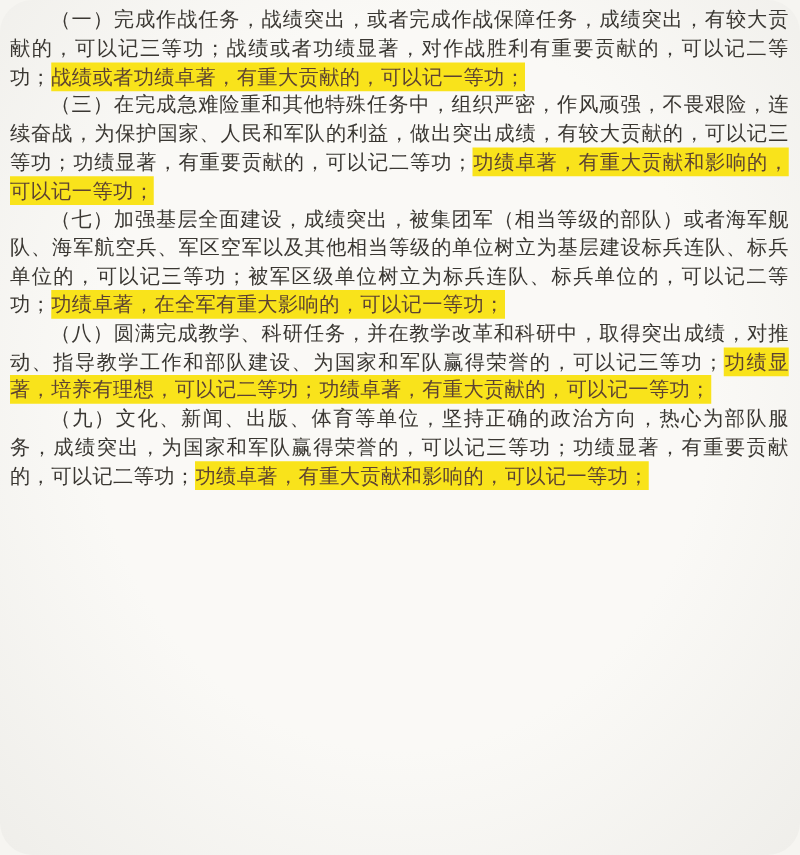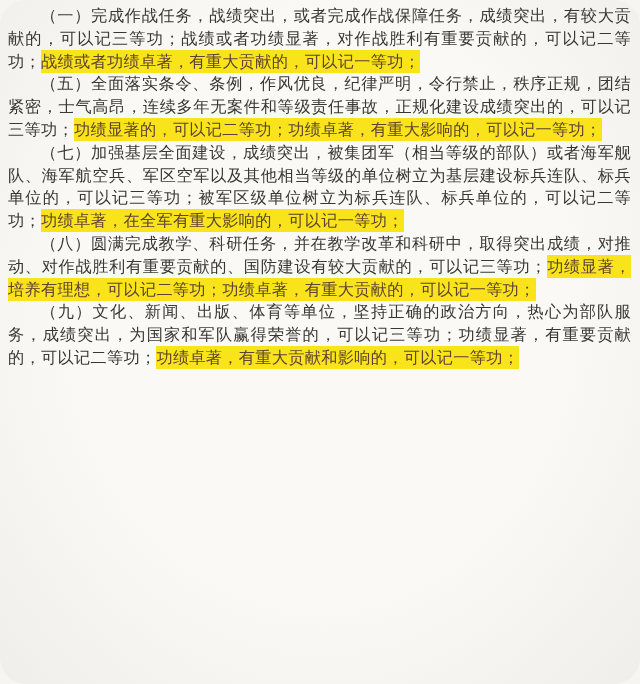--- a/index.html
+++ b/index.html
@@ -38,18 +38,18 @@
     box-decoration-break: clone;
     -webkit-box-decoration-break: clone;
   }
 </style>
 </head>
 <body>
 
 <div class="page">
   <div class="doc">
       <p class="para"><span class="txt">（一）完成作战任务，战绩突出，或者完成作战保障任务，成绩突出，有较大贡献的，可以记三等功；战绩或者功绩显著，对作战胜利有重要贡献的，可以记二等功；</span><span class="hl">战绩或者功绩卓著，有重大贡献的，可以记一等功；</span></p>
-      <p class="para"><span class="txt">（五）全面落实条令、条例，作风优良，纪律严明，令行禁止，秩序正规，团结紧密，士气高昂，连续多年无案件和等级责任事故，正规化建设成绩突出的，可以记三等功；</span><span class="hl">功绩显著的，可以记二等功；功绩卓著，有重大影响的，可以记一等功；</span></p>
+      <p class="para"><span class="txt">（三）在完成急难险重和其他特殊任务中，组织严密，作风顽强，不畏艰险，连续奋战，为保护国家、人民和军队的利益，做出突出成绩，有较大贡献的，可以记三等功；功绩显著，有重要贡献的，可以记二等功；</span><span class="hl">功绩卓著，有重大贡献和影响的，可以记一等功；</span></p>
       <p class="para"><span class="txt">（七）加强基层全面建设，成绩突出，被集团军（相当等级的部队）或者海军舰队、海军航空兵、军区空军以及其他相当等级的单位树立为基层建设标兵连队、标兵单位的，可以记三等功；被军区级单位树立为标兵连队、标兵单位的，可以记二等功；</span><span class="hl">功绩卓著，在全军有重大影响的，可以记一等功；</span></p>
-      <p class="para"><span class="txt">（八）圆满完成教学、科研任务，并在教学改革和科研中，取得突出成绩，对推动、对作战胜利有重要贡献的、国防建设有较大贡献的，可以记三等功；</span><span class="hl">功绩显著，培养有理想，可以记二等功；功绩卓著，有重大贡献的，可以记一等功；</span></p>
+      <p class="para"><span class="txt">（八）圆满完成教学、科研任务，并在教学改革和科研中，取得突出成绩，对推动、指导教学工作和部队建设、为国家和军队赢得荣誉的，可以记三等功；</span><span class="hl">功绩显著，培养有理想，可以记二等功；功绩卓著，有重大贡献的，可以记一等功；</span></p>
       <p class="para"><span class="txt">（九）文化、新闻、出版、体育等单位，坚持正确的政治方向，热心为部队服务，成绩突出，为国家和军队赢得荣誉的，可以记三等功；功绩显著，有重要贡献的，可以记二等功；</span><span class="hl">功绩卓著，有重大贡献和影响的，可以记一等功；</span></p>
     </div>
 </div>
 
 </body></html>

